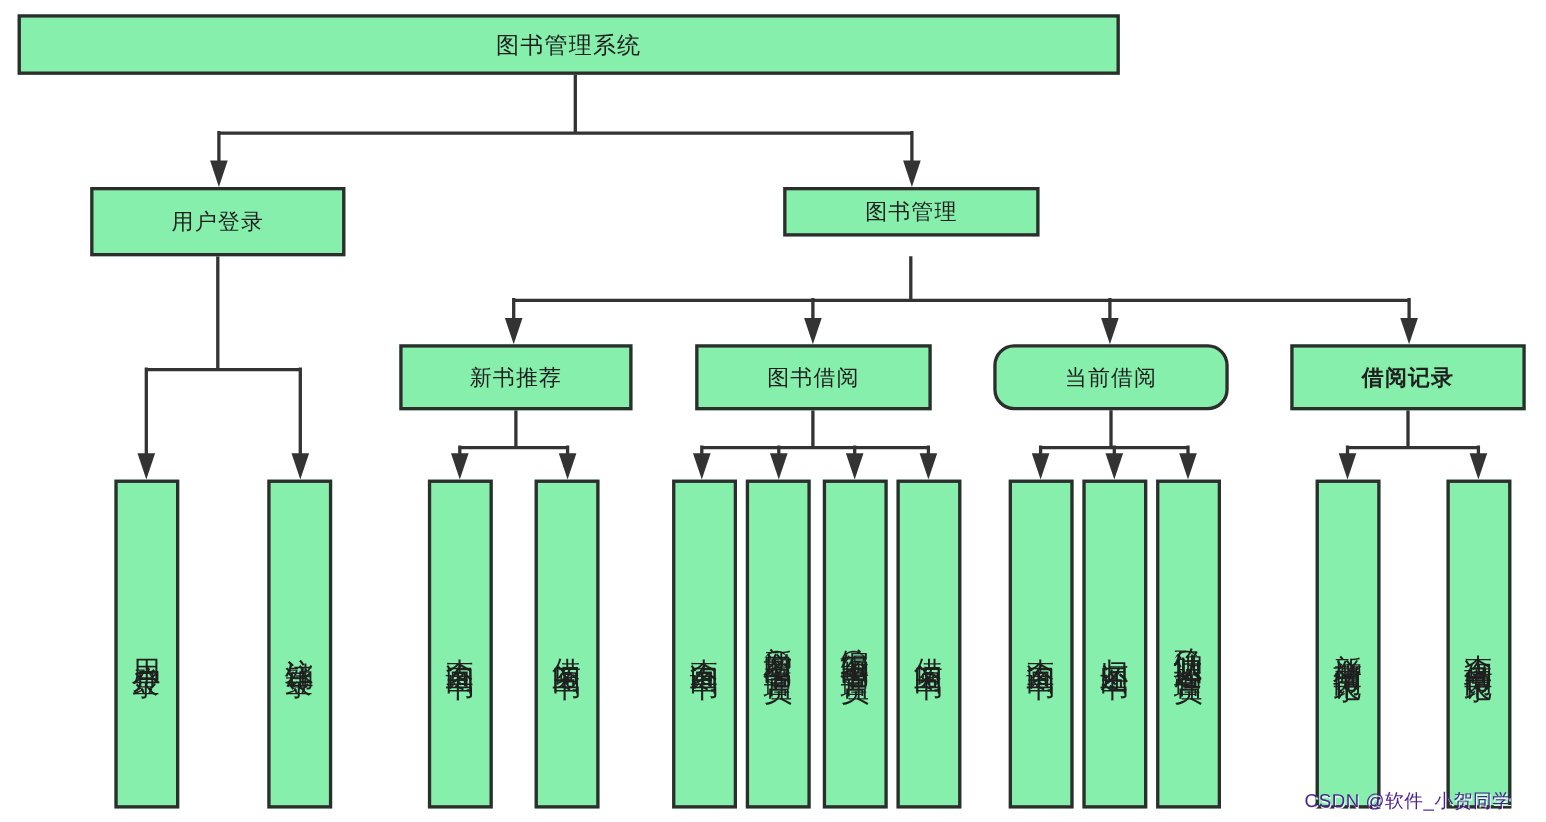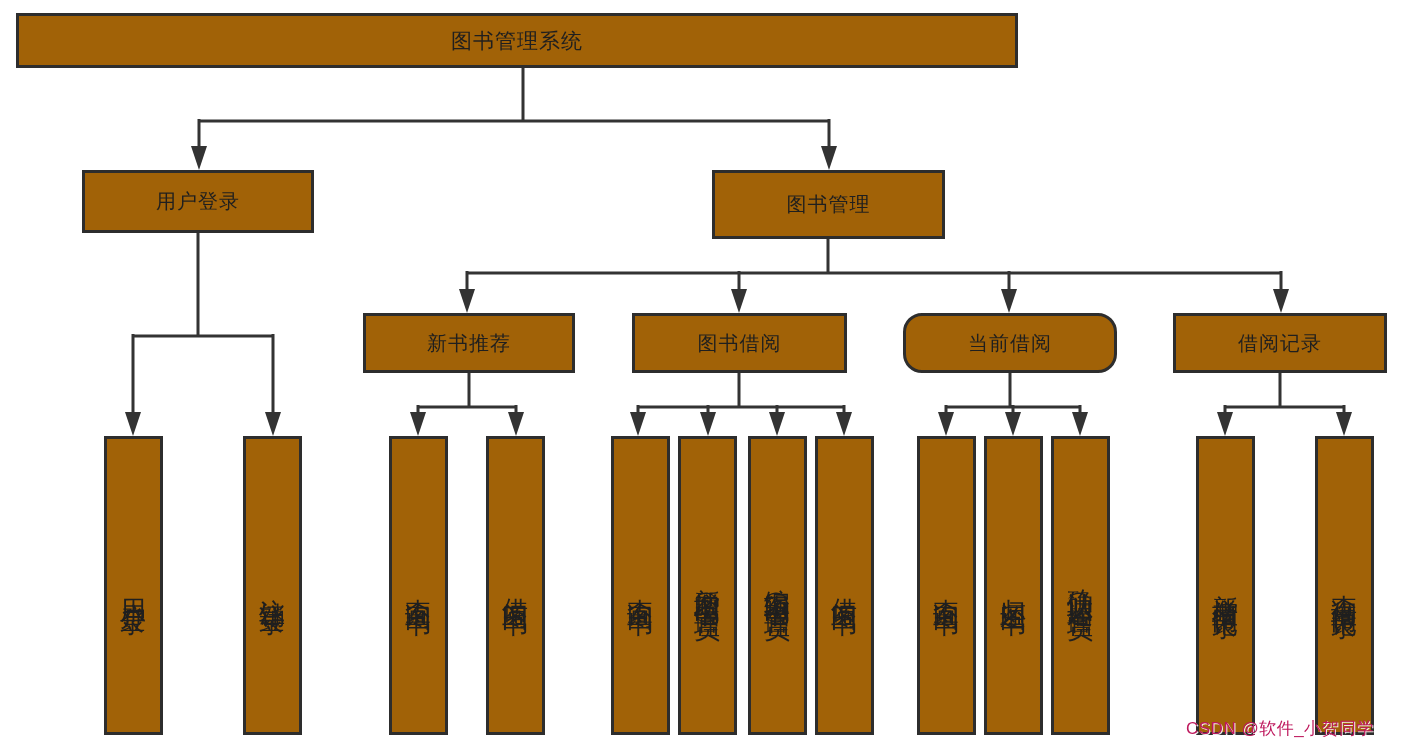--- a/index.html
+++ b/index.html
@@ -2,33 +2,33 @@
 <html><head>
 <meta charset="utf-8">
 <style>
   html,body{margin:0;padding:0;background:#ffffff;}
   .canvas{
     position:relative;width:1405px;height:747px;background:#ffffff;
     font-family:"Liberation Sans","DejaVu Sans",sans-serif;overflow:hidden;
   }
   .wires{position:absolute;left:0;top:0;}
   .box{
-    position:absolute;box-sizing:border-box;background:#a16207;
+    position:absolute;box-sizing:border-box;background:#86efac;
     border:3px solid #2d2d2d;color:#1f1f1f;
     display:flex;align-items:center;justify-content:center;
   }
   .hbox{font-size:20px;letter-spacing:1px;font-weight:400;}
   .root{font-size:21px;}
   .vbox{
     writing-mode:vertical-rl;
     font-size:26px;letter-spacing:4px;line-height:1;
   }
   .watermark{
     position:absolute;left:1186px;top:717px;z-index:5;
-    font-size:17px;color:#be185d;letter-spacing:0.5px;white-space:nowrap;
+    font-size:17px;color:#4c1d95;letter-spacing:0.5px;white-space:nowrap;
     text-shadow:1px 1px 0 rgba(255,255,255,0.9);
   }
 </style>
 </head>
 <body>
 
 <div class="canvas">
 
   <svg class="wires" width="1405" height="747" viewBox="0 0 1405 747">
     <g stroke="#333333" stroke-width="3" fill="none">
@@ -63,34 +63,34 @@
     </g>
   </svg>
 
   <div class="box hbox root" style="left:16px;top:13px;width:1002px;height:55px;">
     <span>图书管理系统</span>
   </div>
 
   <div class="box hbox" style="left:82px;top:170px;width:232px;height:63px;">
     <span>用户登录</span>
   </div>
-  <div class="box hbox" style="left:712px;top:170px;width:233px;height:69px;text-align:center;">
+  <div class="box hbox" style="left:712px;top:170px;width:233px;height:45px;text-align:center;">
     <span>图书管理</span>
   </div>
 
   <div class="box hbox" style="left:632px;top:313px;width:215px;height:60px;">
     <span>图书借阅</span>
   </div>
   <div class="box hbox" style="left:363px;top:313px;width:212px;height:60px;">
     <span>新书推荐</span>
   </div>
   <div class="box hbox" style="left:903px;top:313px;width:214px;height:60px;border-radius:19px;">
     <span>当前借阅</span>
   </div>
-  <div class="box hbox" style="left:1173px;top:313px;width:214px;height:60px;">
+  <div class="box hbox" style="left:1173px;top:313px;width:214px;height:60px;font-weight:bold;">
     <span>借阅记录</span>
   </div>
 
   <div class="box vbox" style="left:104px;top:436px;width:59px;height:299px;">
     <span>用户登录</span>
   </div>
   <div class="box vbox" style="left:243px;top:436px;width:59px;height:299px;">
     <span>注销登录</span>
   </div>
 

